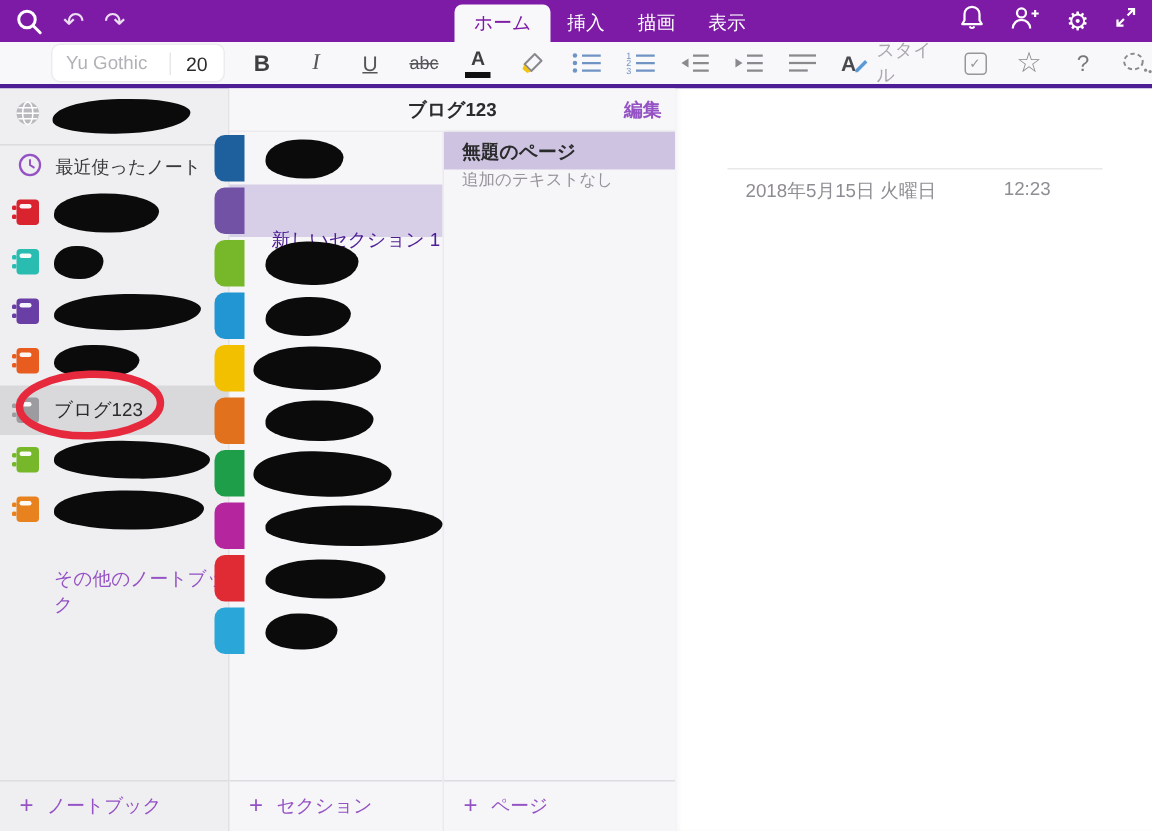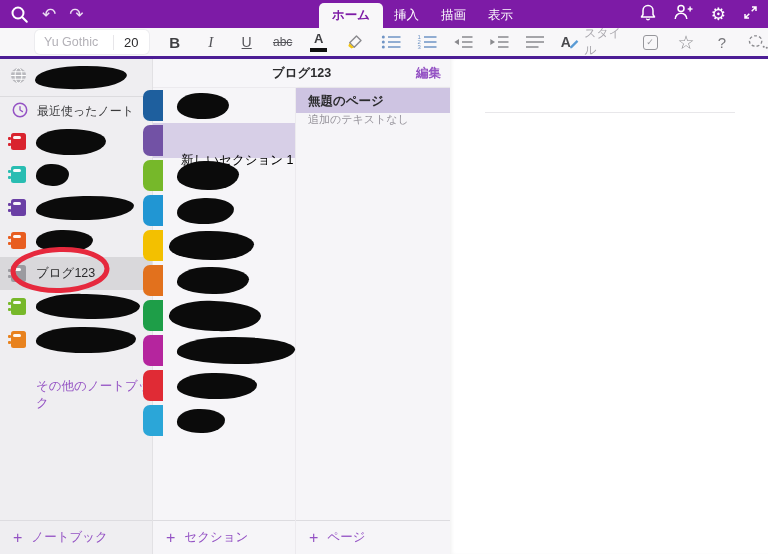--- a/index.html
+++ b/index.html
@@ -7,22 +7,22 @@
     font-family:"Liberation Sans","DejaVu Sans",sans-serif; background:#fff; }
 
   
   .topbar { position:relative; height:28px; background:var(--topbar,#7d1ba6); }
   .tb-left { position:absolute; left:10px; top:0; height:28px; display:flex; align-items:center; gap:13px; }
   .tb-left .uicon { display:flex; align-items:center; }
   .undo-redo { color:rgba(255,255,255,.85); font-size:17px; line-height:1; }
   .tabs { position:absolute; left:303px; bottom:0; display:flex; align-items:flex-end; }
   .tab { height:25px; display:flex; align-items:center; padding:0 11px; color:#fff;
          font-size:12.5px; cursor:default; }
-  .tab.active { background:#f8f7f9; color:var(--topbar,#7d1ba6); font-weight:bold;
-         border-radius:5px 5px 0 0; padding:0 13px;margin-left:16px; }
+  .tab.active { background:#f8f7f9; color:var(--topbar,#7d1ba6); font-weight:normal;
+         border-radius:5px 5px 0 0; padding:0 13px; }
   .tb-right { position:absolute; right:10px; top:0; height:28px; display:flex; align-items:center; gap:17px; }
   .gear-glyph { color:#fff; font-size:17px; line-height:1; }
 
   
   .toolbar { height:31px; background:#f8f7f9; border-bottom:3px solid #4c1d95;
     display:flex; align-items:center; padding-left:35px; }
   .fontbox { width:135px; height:24px; background:#fff; border-radius:5px; display:flex;
     align-items:center; overflow:hidden; box-shadow:0 0 0 1px #ececef; }
   .fontname { flex:1; padding-left:9px; font-size:12.5px; color:#b3b1b7; }
   .fontsize { width:36px; text-align:center; font-size:13px; color:#2b2b2d; border-left:1px solid #e7e6e9; }
@@ -76,21 +76,21 @@
     font-size:12.5px; font-weight:bold; color:#2b2b2d; border-bottom:1px solid #eceaee; background:#f7f6f9; }
   .edit-btn { position:absolute; right:9px; top:0; height:29px; display:flex; align-items:center;
     font-size:12.5px; font-weight:bold; color:var(--accent,#9452c4); }
   .middle-body { flex:1; display:flex; }
   .sections-col { position:relative; width:142px; }
   .pages-col { position:relative; width:155px; border-left:1px solid #eceaee;
     box-shadow:2px 0 3px rgba(0,0,0,.05); }
   .sec-row { position:relative; height:35px; display:flex; align-items:center; }
   .sec-row.selected { background:var(--selected_section_bg,#d7cfe7); }
   .sec-tab { position:absolute; left:-10px; top:2px; width:20px; height:31px; border-radius:7px 0 0 7px; }
-  .sec-name { margin-left:28px; font-size:12.5px; color:#000000; white-space:nowrap;margin-top:40px; }
+  .sec-name { margin-left:28px; font-size:12.5px; color:#4c1d95; white-space:nowrap;margin-top:40px; }
   .sec-blob { margin-left:24px; }
   .page-row { height:25px; padding:5px 10px 0 12px; }
   .page-row.selected { background:var(--selected_page_bg,#cec4e2); }
   .page-title { font-size:12.5px; font-weight:bold; color:#2b2b2d; }
   .page-sub { font-size:11px; color:#96939b; margin-top:2px; }
 
   
   .content { position:relative; flex:1; background:#fff; box-shadow:inset 3px 0 4px -2px rgba(0,0,0,.07); }
   .date-rule { margin:53px 33px 0 35px; border-top:1px solid #e8e7ea; }
   .date-row { display:flex; padding-left:47px; margin-top:6px; font-size:12.5px; color:#8f8d93; }
@@ -370,15 +370,19 @@
         <div class="col-footer">
           <span class="plus">+</span>
           <span>ページ</span>
         </div>
       </div>
     </div>
   </div>
 
   <div class="content">
     <div class="date-rule"></div>
+    <div class="date-row">
+      <span>2018年5月15日 火曜日</span>
+      <span class="time-val">12:23</span>
+    </div>
   </div>
 
 </div>
 
 </body></html>

